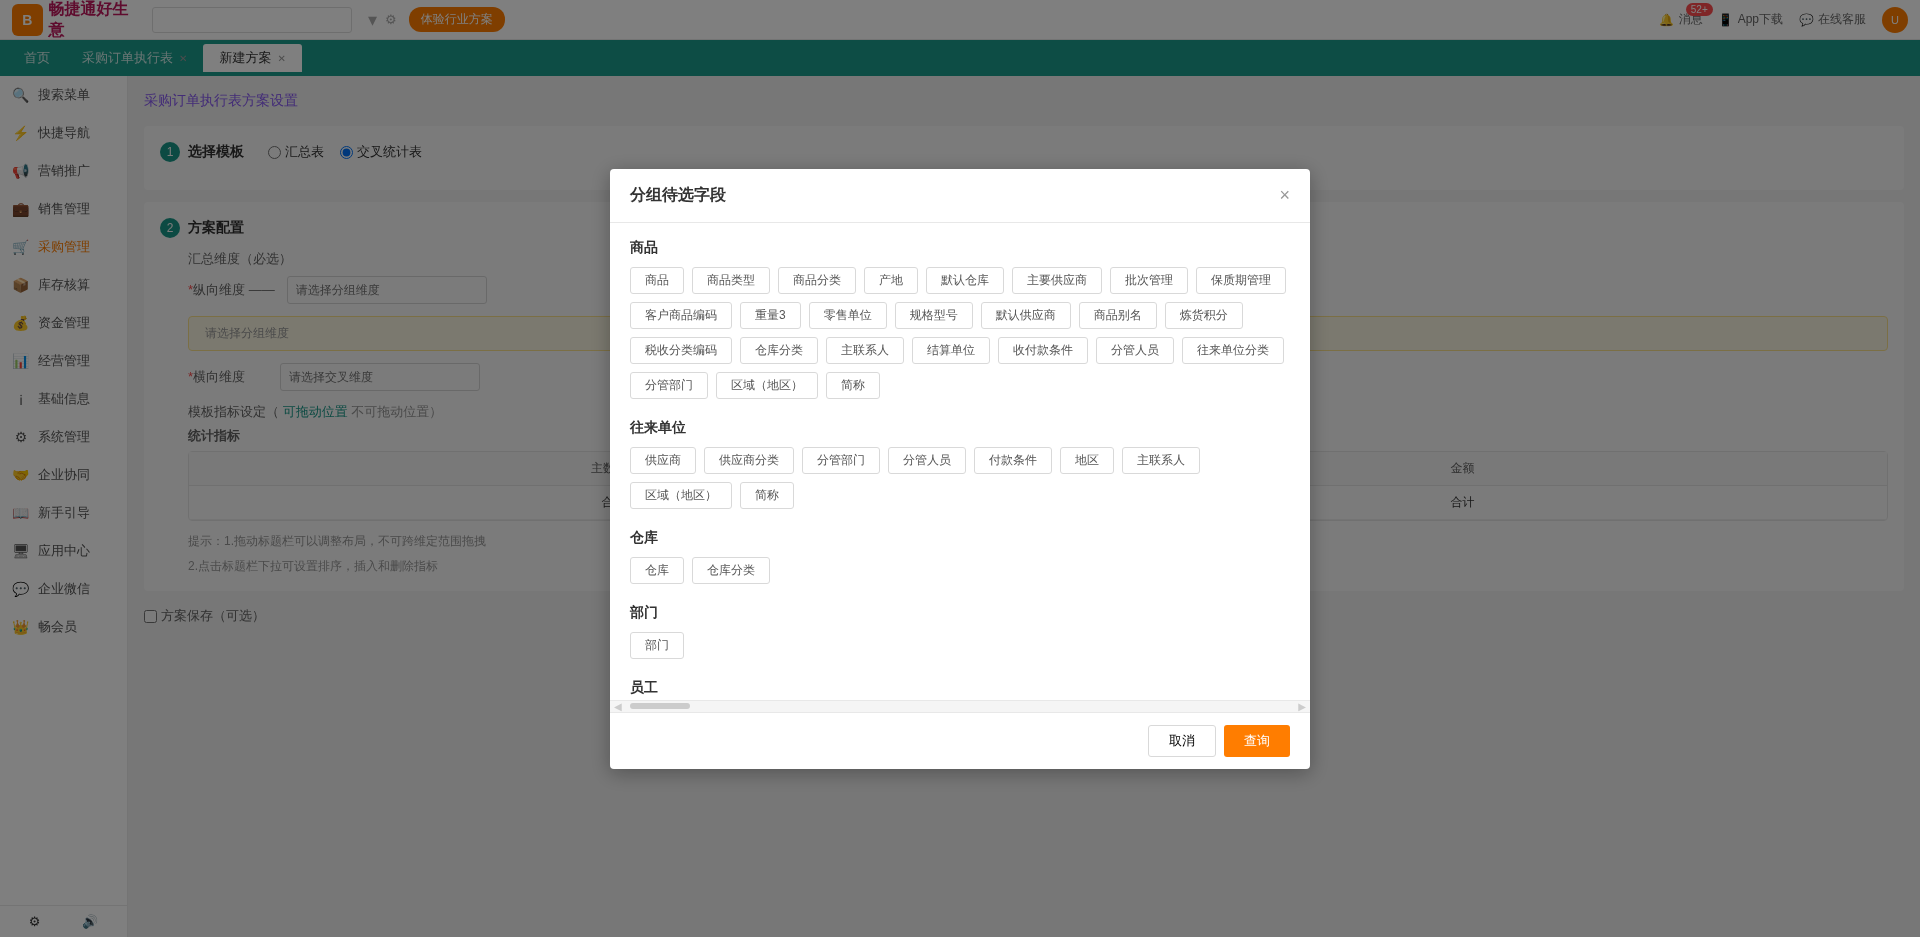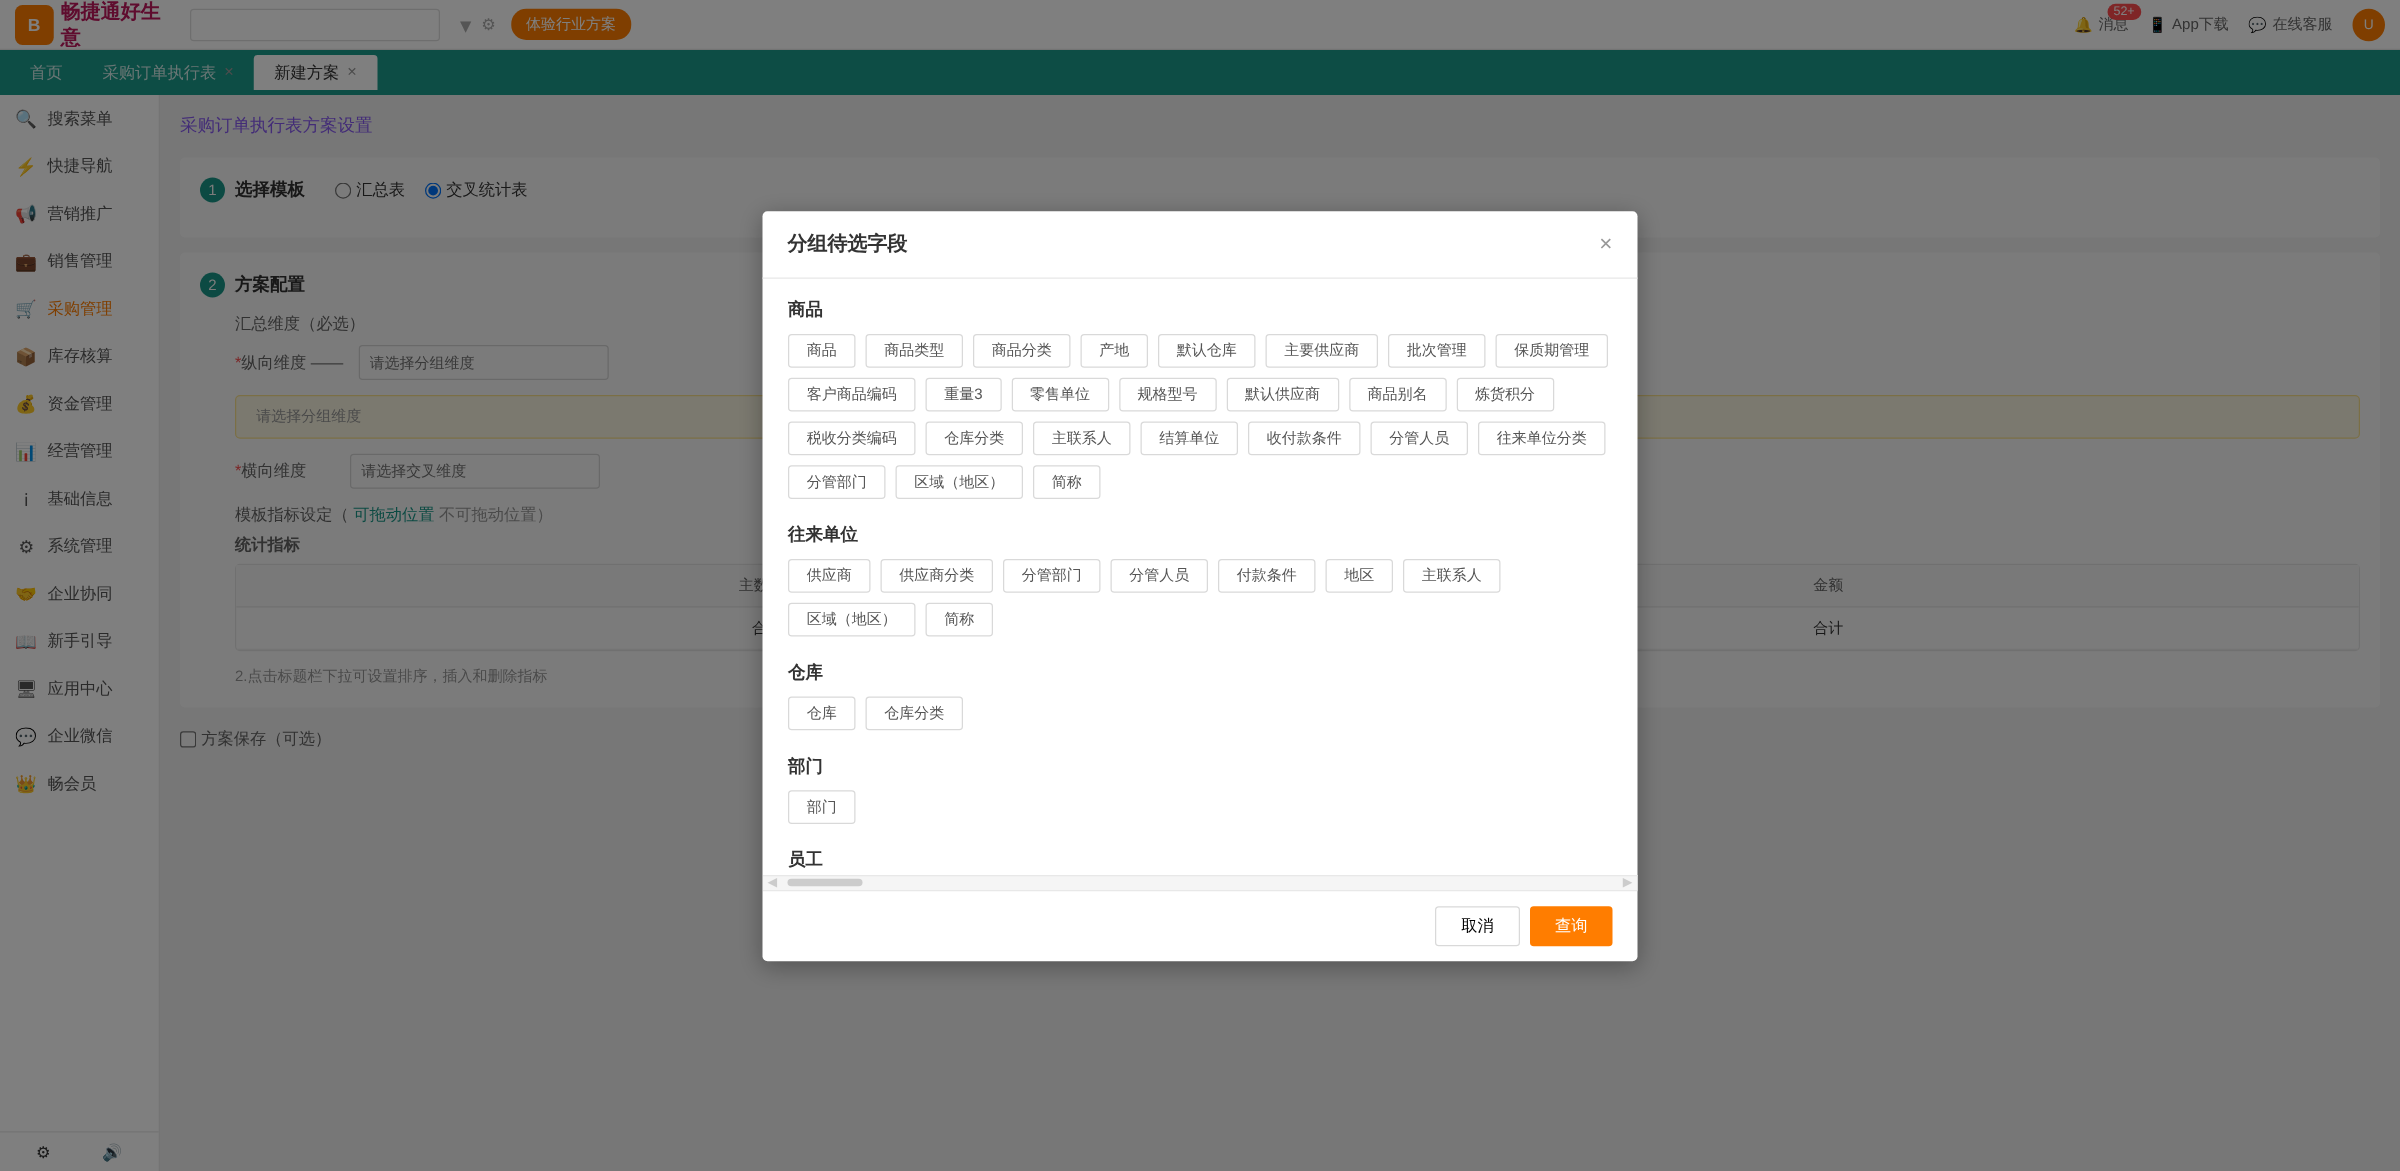--- a/index.html
+++ b/index.html
@@ -247,20 +247,21 @@
             <div class="table-header-row">
               <div class="table-header-cell" style="display:flex;align-items:center;justify-content:center;gap:4px;">主数量 <span style="color:#999; font-size:10px;">▾</span></div>
               <div class="table-header-cell">金额</div>
             </div>
             <div class="table-data-row">
               <div class="table-data-cell">合计</div>
               <div class="table-data-cell">合计</div>
             </div>
           </div>
         </div>
+        <div class="hint-text">提示：1.拖动标题栏可以调整布局，不可跨维定范围拖拽</div>
         <div class="hint-text">2.点击标题栏下拉可设置排序，插入和删除指标</div>
       </div>
     </div>
 
     <div class="bottom-actions">
       <label class="checkbox-label">
         <input type="checkbox" style="">
         <span>方案保存（可选）</span>
       </label>
     </div>

